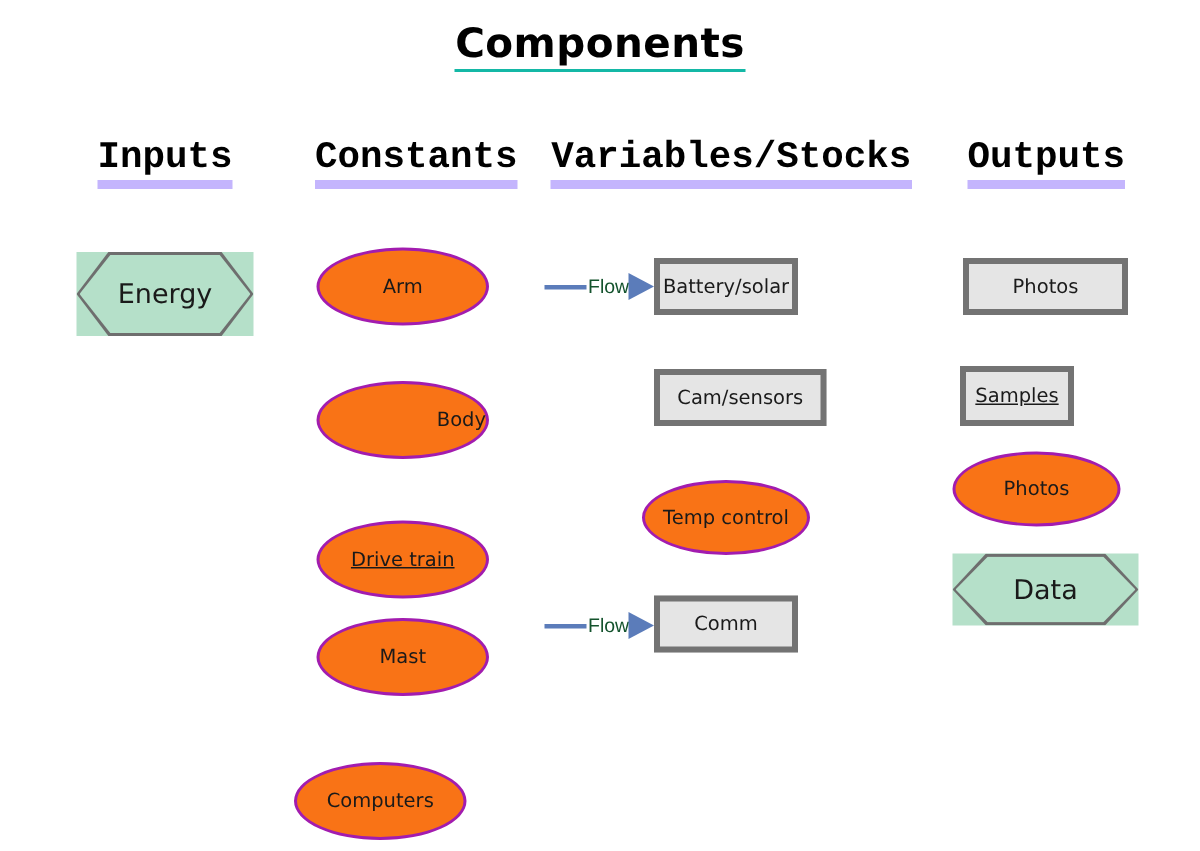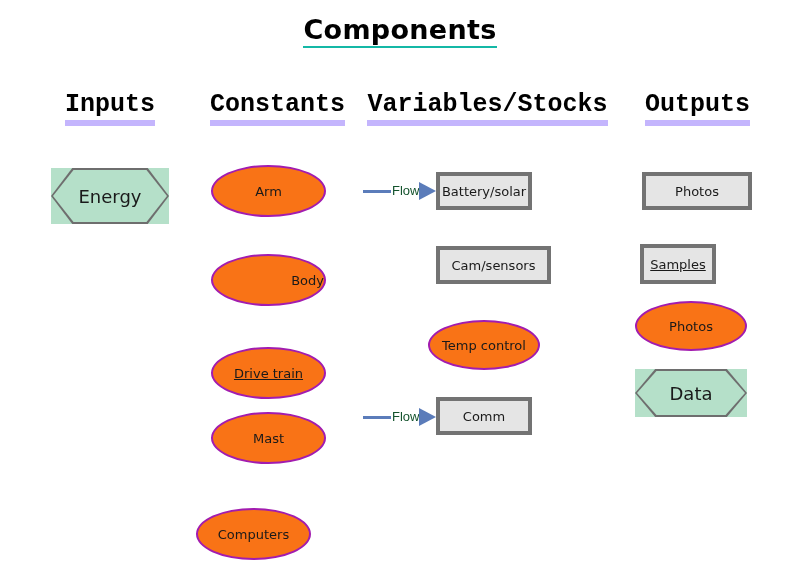--- a/index.html
+++ b/index.html
@@ -215,17 +215,17 @@
 
 <div class="node shape-rect" style="left:642px; top:172px; width:110px; height:38px;">
   <span>Photos</span>
 </div>
 <div class="node shape-rect" style="left:640px; top:244px; width:76px; height:40px;text-decoration:underline;">
   <span>Samples</span>
 </div>
 <div class="node shape-ellipse" style="left:635px; top:301px; width:112px; height:50px;">
   <span>Photos</span>
 </div>
-<div class="shape-hex" style="left:635px; top:369px; width:112px; height:48px;">
+<div class="shape-hex" style="left:635px; top:369px; width:124px; height:48px;">
   <div class="hex-fill"></div>
   <div class="hex-inner"></div>
   <div class="hex-label">Data</div>
 </div>
 
 </body></html>

